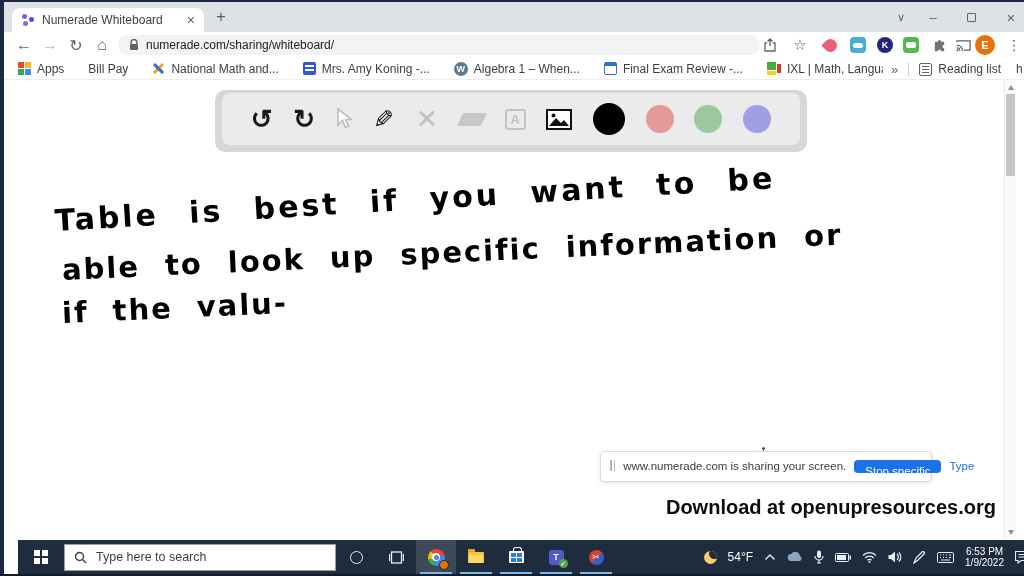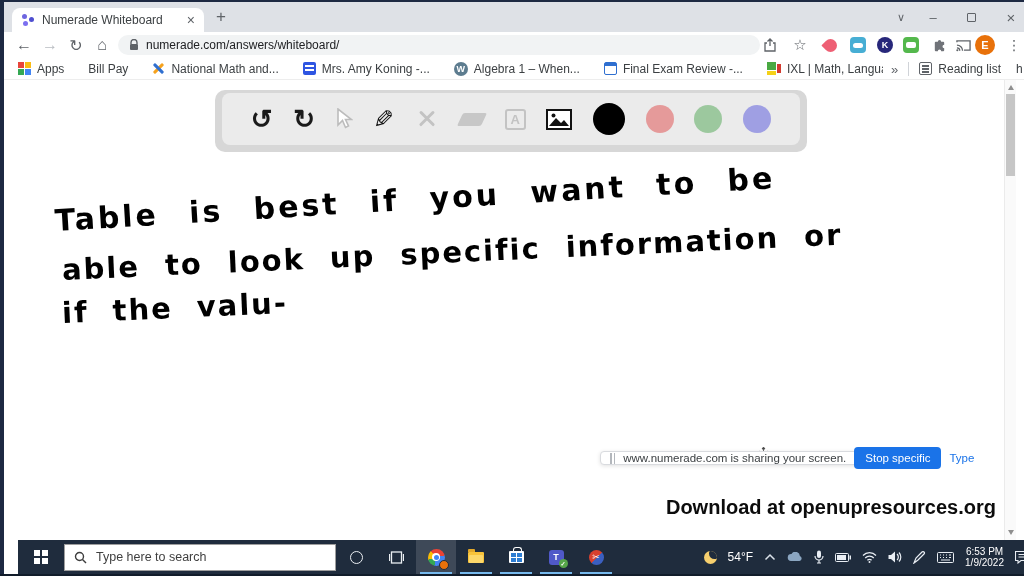--- a/index.html
+++ b/index.html
@@ -41,21 +41,21 @@
   .e-teal::after{ content:""; position:absolute; left:3px; top:6px; width:10px; height:5px; background:#fff; border-radius:5px; }
   .e-k { left:873px; background:#27277a; border-radius:50%; color:#fff; font-size:9px; font-weight:bold; display:flex; align-items:center; justify-content:center; }
   .e-green { left:899px; background:#54b84c; }
   .e-green::after{ content:""; position:absolute; left:3px; top:5px; width:10px; height:6px; background:#fff; border-radius:2px; }
   .a-puzzle{left:923px;} .a-cast{left:947px;}
   .avatar { position:absolute; left:971px; top:3px; width:20px; height:20px; border-radius:50%; background:#e8710a; color:#fff; font-size:11px; font-weight:bold; display:flex; align-items:center; justify-content:center; }
   .a-kebab { left:998px; font-size:14px; }
 
   
   .bookmarks { position:absolute; left:4px; top:58px; right:0; height:22px; background:#fff; border-bottom:1px solid #ededed; display:flex; align-items:center; padding-left:14px; font-size:12px; color:#3c4043; overflow:hidden; }
-  .bm { display:flex; align-items:flex-start; gap:6px; margin-right:24px; white-space:nowrap; }
+  .bm { display:flex; align-items:center; gap:6px; margin-right:24px; white-space:nowrap; }
   .bm-right { position:absolute; right:8px; top:0; height:22px; display:flex; align-items:center; gap:10px; background:#fff; padding-left:8px; }
   .bm-divider { width:1px; height:14px; background:#d0d3d8; }
   .ic-apps { width:13px; height:13px; display:grid; grid-template-columns:6px 6px; grid-template-rows:6px 6px; gap:1px; }
   .ic-apps i:nth-child(1){background:#e8453c;} .ic-apps i:nth-child(2){background:#f9bc15;}
   .ic-apps i:nth-child(3){background:#34a853;} .ic-apps i:nth-child(4){background:#4285f4;}
   .ic-natl { width:13px; height:13px; position:relative; }
   .ic-natl i { position:absolute; left:5px; top:0; width:3px; height:13px; border-radius:1px; }
   .ic-natl i:nth-child(1){ background:#f6a21d; transform:rotate(45deg); }
   .ic-natl i:nth-child(2){ background:#2f6fd0; transform:rotate(-45deg); }
   .ic-koning { width:13px; height:13px; background:#2e55e2; border-radius:2px; position:relative; }
@@ -90,21 +90,21 @@
 
   
   .question { position:absolute; left:27px; top:182px; font-size:13.5px; color:#4a4a4a; }
   .hw { position:absolute; font-weight:700; color:#000; transform-origin:left center; font-family:"DejaVu Sans", sans-serif; white-space:nowrap; }
   .hw1 { left:55px; top:203px; font-size:30px; letter-spacing:3px; word-spacing:17px; transform:rotate(-3.4deg); }
   .hw2 { left:62px; top:253px; font-size:29px; letter-spacing:2px; word-spacing:13px; transform:rotate(-2.6deg); }
   .hw3 { left:62px; top:296px; font-size:29px; letter-spacing:2px; word-spacing:12px; transform:rotate(-2.6deg); }
 
   
   .move-ic { position:absolute; left:758px; top:444px; color:#4a4a4a; }
-  .sharebar { position:absolute; left:600px; top:451px; width:332px; height:14px; background:#fff; border:1px solid #d9dbdf; border-radius:4px; box-shadow:0 1px 4px rgba(0,0,0,0.12); display:flex; align-items:center; padding:0 9px; gap:8px; z-index:10; }
+  .sharebar { position:absolute; left:600px; top:451px; width:332px; height:31px; background:#fff; border:1px solid #d9dbdf; border-radius:4px; box-shadow:0 1px 4px rgba(0,0,0,0.12); display:flex; padding:8px 9px; gap:8px; z-index:10; }
   .drag-handle { display:flex; gap:2px; }
   .drag-handle i { width:1.6px; height:11px; background:#b3b7bc; display:block; }
   .share-msg { font-size:11.5px; color:#3c4043; white-space:nowrap; }
   .stop-btn { background:#1a73e8; color:#fff; font-size:11.5px; font-weight:500; border:none; border-radius:4px; padding:5px 11px; white-space:nowrap; cursor:pointer; }
   .hide-link { color:#1a73e8; font-size:11.5px; white-space:nowrap; }
 
   .download { position:absolute; right:28px; top:496px; font-size:20px; font-weight:700; color:#0c0c0c;text-align:right; }
 
   
   .vscroll { position:absolute; left:1004px; top:80px; width:12px; height:460px; background:#fafafa; border-left:1px solid #ebebeb; z-index:5; }
@@ -176,21 +176,21 @@
   <div class="navbar">
     <span class="navic n-back">←</span>
     <span class="navic n-fwd">→</span>
     <span class="navic n-reload">↻</span>
     <span class="navic n-home">⌂</span>
     <div class="omnibox">
       <svg width="10" height="12" viewBox="0 0 10 12">
           <path d="M2 5 V3.5 a3 3 0 0 1 6 0 V5" fill="none" stroke="#5f6368" stroke-width="1.4"></path>
           <rect x="1" y="5" width="8" height="6" rx="1" fill="#5f6368"></rect>
         </svg>
-      <span class="url">numerade.com/answers/whiteboard/</span>
+      <span class="url">numerade.com/sharing/whiteboard/</span>
     </div>
     <span class="addric a-share">
       <svg width="14" height="14" viewBox="0 0 14 14">
           <path d="M4 5 H2 v8 h10 V5 h-2 M7 8 V1 M4.5 3.5 L7 1 l2.5 2.5" fill="none" stroke="#5f6368" stroke-width="1.3"></path>
         </svg>
     </span>
     <span class="addric a-star">☆</span>
     <span class="ext e-pink"></span>
     <span class="ext e-teal"></span>
     <span class="ext e-k">K</span>

